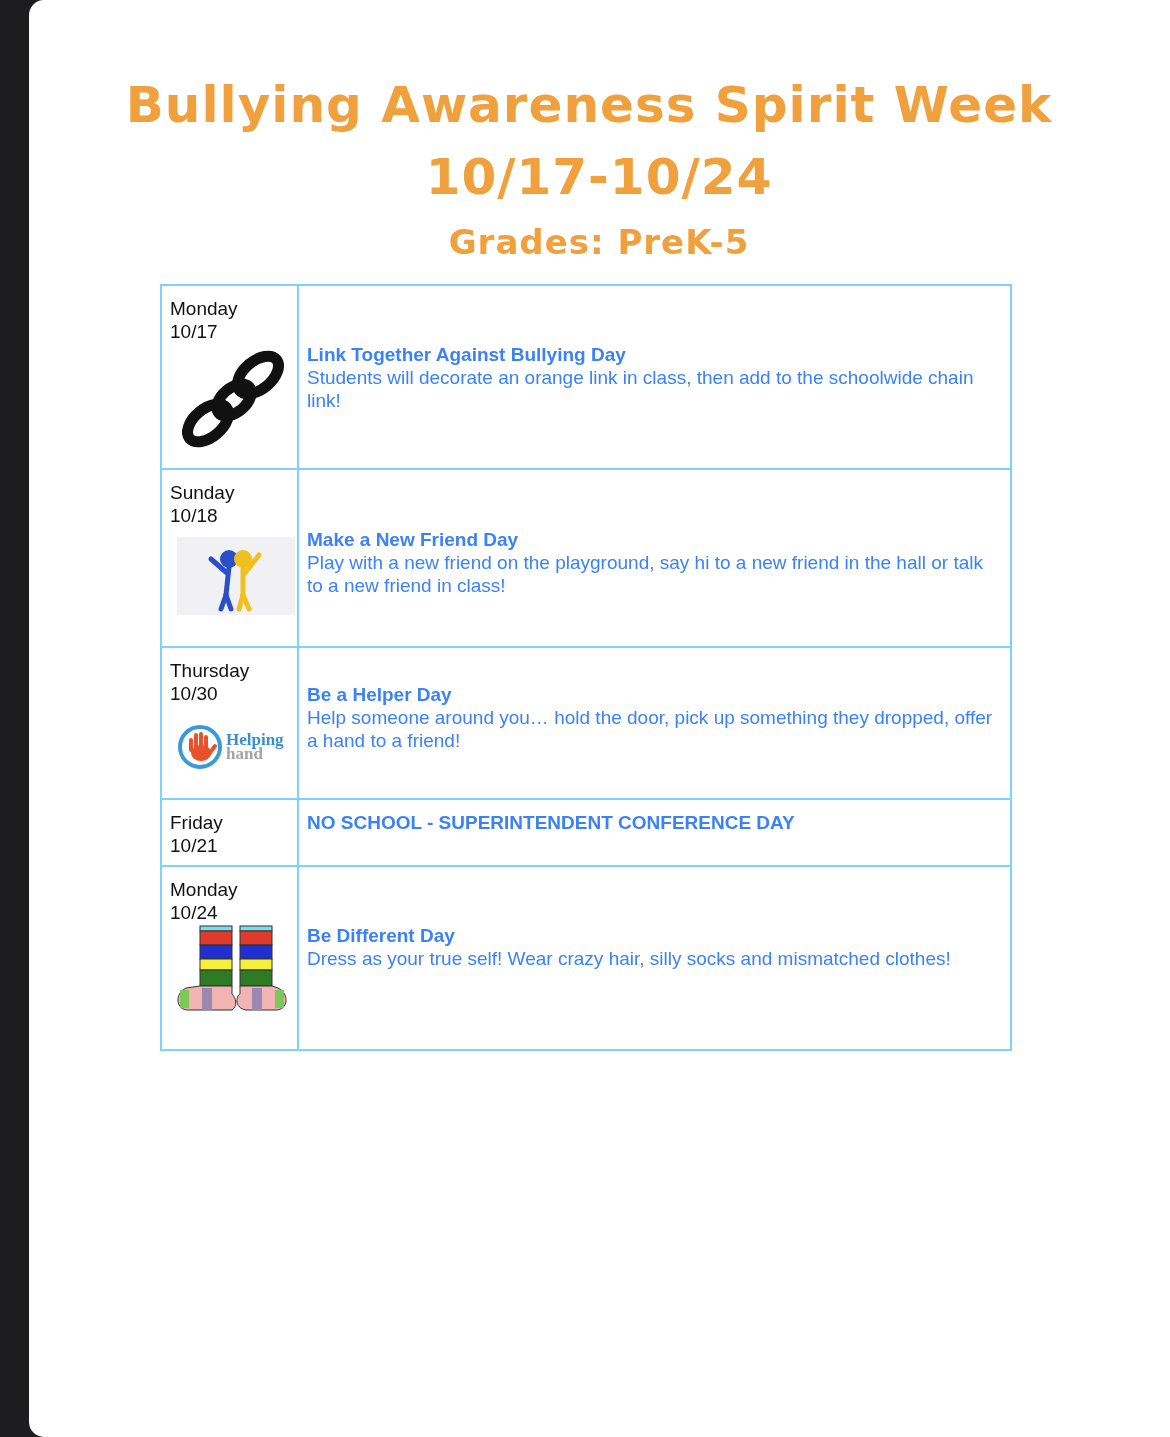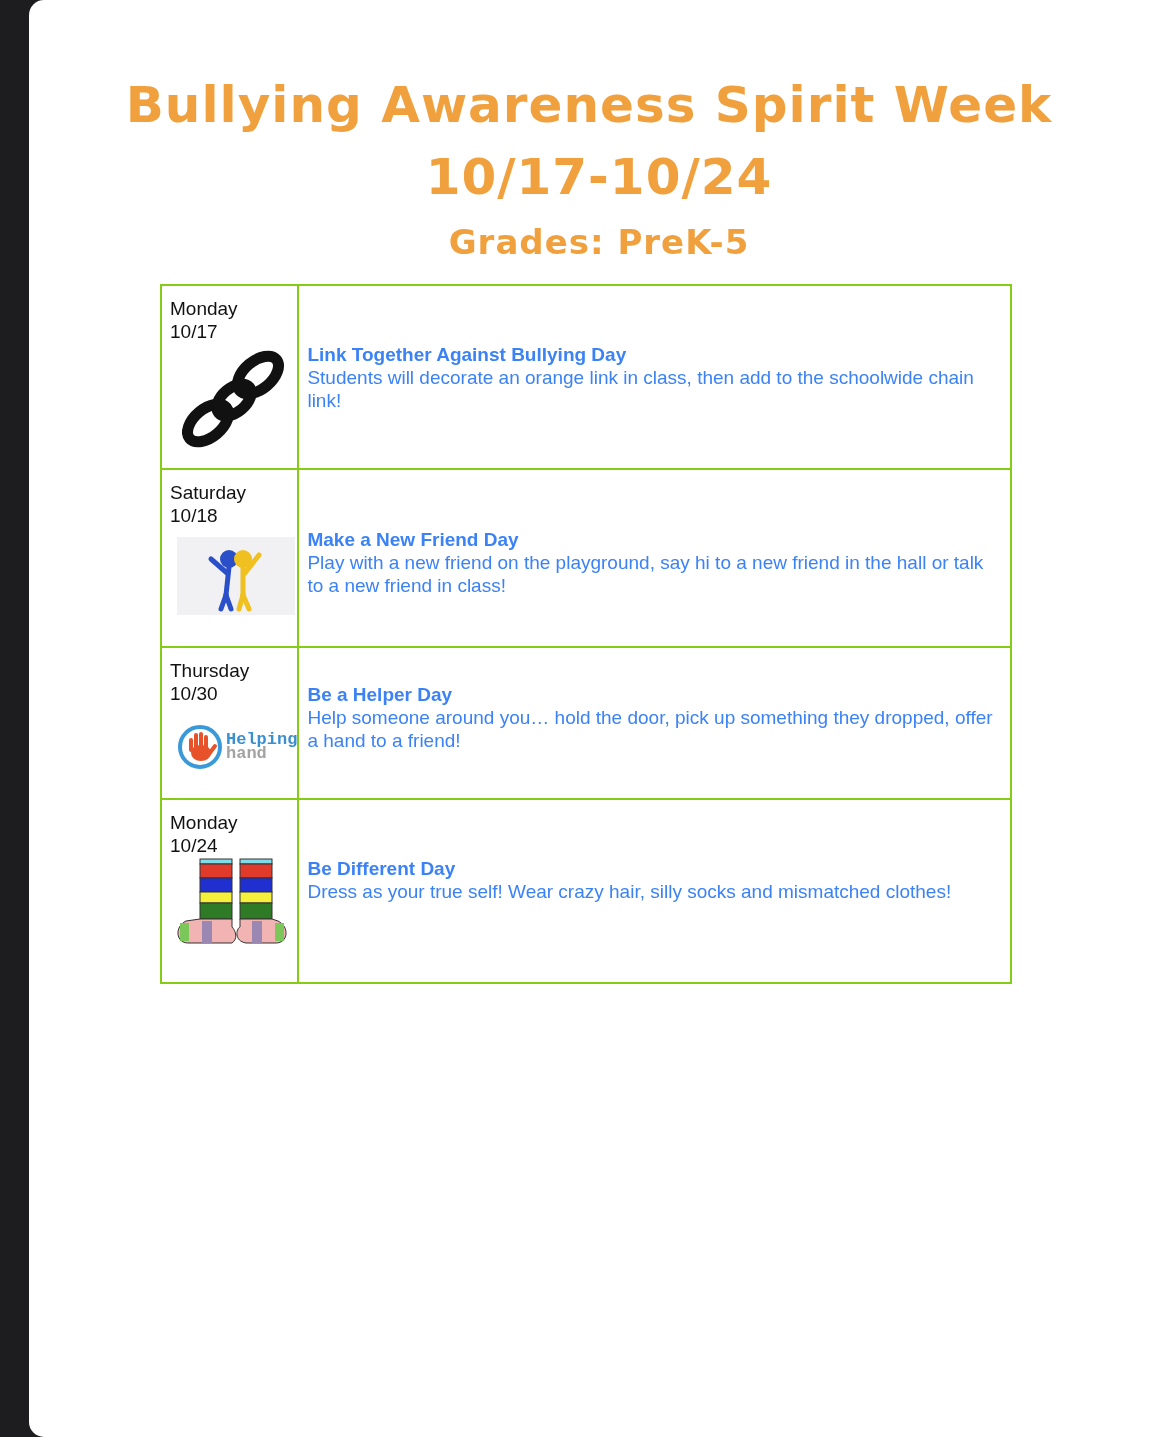--- a/index.html
+++ b/index.html
@@ -3,21 +3,21 @@
 <meta charset="utf-8">
 <style>
   html, body { margin:0; padding:0; }
   body { width:1170px; height:1437px; background:#1d1d1f; position:relative; overflow:hidden; font-family:"Liberation Sans", sans-serif; }
   .page { position:absolute; left:29px; top:0; width:1164px; height:1437px; background:#ffffff;border-radius:15px; }
   .title { position:absolute; left:0; width:1140px; text-align:center; color:#f0a03c; font-family:"DejaVu Sans", sans-serif; font-weight:bold; letter-spacing:1px; }
   .t1 { top:76px; font-size:50px; left:-10px; }
   .t2 { top:148px; font-size:50px; }
   .t3 { top:222px; font-size:34px; }
   table.sched { position:absolute; left:160px; top:284px; width:852px; border-collapse:collapse; }
-  table.sched td { border:2px solid #84cc16; vertical-align:top; padding:0; }
+  table.sched td { border:2px solid #7dd3fc; vertical-align:top; padding:0; }
   td.day { width:135px; font-size:19px; color:#111; }
   td.day .dl { padding:11px 0 0 8px; line-height:23px; }
   td.desc { font-size:19px; color:#3b82f6; }
   td.desc .inner { padding:0 8px; line-height:23px; }
   .hd { font-weight:bold; }
   .img { display:block; }
 </style>
 </head>
 <body>
 
@@ -44,21 +44,21 @@
     <td class="desc">
       <div class="inner" style="padding-top:57px;">
         <div class="hd">Link Together Against Bullying Day</div>
         <div>Students will decorate an orange link in class, then add to the schoolwide chain link!</div>
       </div>
     </td>
   </tr>
 
   <tr style="height:178px;">
     <td class="day">
-      <div class="dl"><span>Saturday</span><br><span>10/18</span></div>
+      <div class="dl"><span>Sunday</span><br><span>10/18</span></div>
       <svg class="img" width="118" height="78" viewBox="0 0 118 78" style="margin:10px 0 0 15px;">
         <rect width="118" height="78" fill="#f1f1f3"></rect>
         <g stroke="#2a4fc9" stroke-width="5" stroke-linecap="round" fill="none">
           <line x1="52" y1="30" x2="49" y2="58"></line>
               <line x1="49" y1="58" x2="44" y2="72"></line>
               <line x1="49" y1="58" x2="54" y2="72"></line>
           <line x1="50" y1="36" x2="34" y2="22"></line>
         </g>
         <circle cx="52" cy="22" r="9" fill="#2a4fc9"></circle>
         <g stroke="#f0c020" stroke-width="5" stroke-linecap="round" fill="none">
@@ -81,34 +81,44 @@
 
   <tr style="height:152px;">
     <td class="day">
       <div class="dl"><span>Thursday</span><br><span>10/30</span></div>
       <div style="display:flex;align-items:center;margin:20px 0 0 15px;height:44px;">
         <svg width="46" height="46" viewBox="0 0 46 46">
           <circle cx="23" cy="23" r="20" fill="none" stroke="#3a9ad9" stroke-width="4"></circle>
           <path d="M14 26 L14 16 M19 24 L19 11 M24 24 L24 10 M29 25 L29 13 M32 30 L38 22" stroke="#e8522a" stroke-width="4" stroke-linecap="round"></path>
           <ellipse cx="24" cy="29" rx="10" ry="8" fill="#e8522a"></ellipse>
         </svg>
-        <div style="line-height:14px;margin-left:3px;font-family:Liberation Mono, monospace;font-weight:bold;font-size:17px;">
+        <div style="line-height:14px;margin-left:3px;font-family:Liberation Serif, serif;font-weight:bold;font-size:17px;">
           <div style="color:#3a8fd0;">Helping</div>
           <div style="color:#a3a3a3;">hand</div>
         </div>
       </div>
     </td>
     <td class="desc">
       <div class="inner" style="padding-top:35px;">
         <div class="hd">Be a Helper Day</div>
         <div>Help someone around you… hold the door, pick up something they dropped, offer a hand to a friend!</div>
       </div>
     </td>
   </tr>
 
+  <tr style="height:67px;">
+    <td class="day">
+      <div class="dl"><span>Friday</span><br><span>10/21</span></div>
+    </td>
+    <td class="desc">
+      <div class="inner" style="padding-top:11px;">
+        <div class="hd">NO SCHOOL - SUPERINTENDENT CONFERENCE DAY</div>
+      </div>
+    </td>
+  </tr>
 
   <tr style="height:184px;">
     <td class="day">
       <div class="dl"><span>Monday</span><br><span>10/24</span></div>
       <svg class="img" width="120" height="90" viewBox="0 0 120 90" style="margin:0 0 0 10px;">
         <g stroke="#333" stroke-width="1">
           <rect x="28" y="2" width="32" height="5" fill="#7fdbe8"></rect>
           <rect x="28" y="7" width="32" height="14" fill="#e03a2a"></rect>
           <rect x="28" y="21" width="32" height="14" fill="#1f2fd0"></rect>
           <rect x="28" y="35" width="32" height="11" fill="#f5f03a"></rect>

